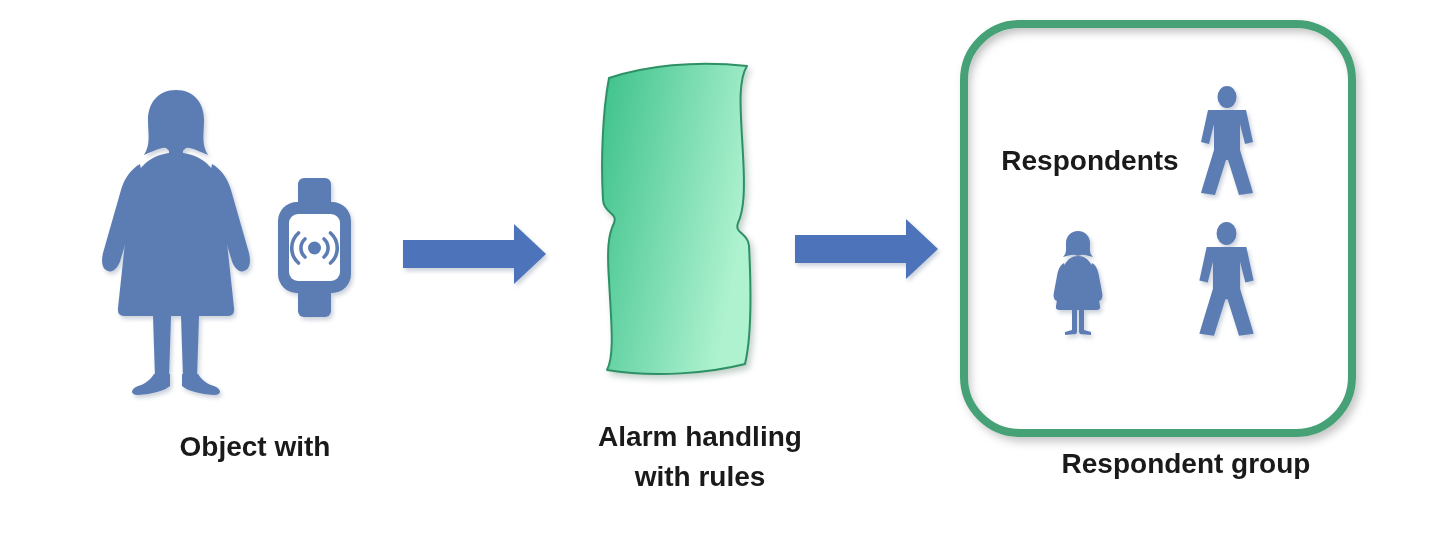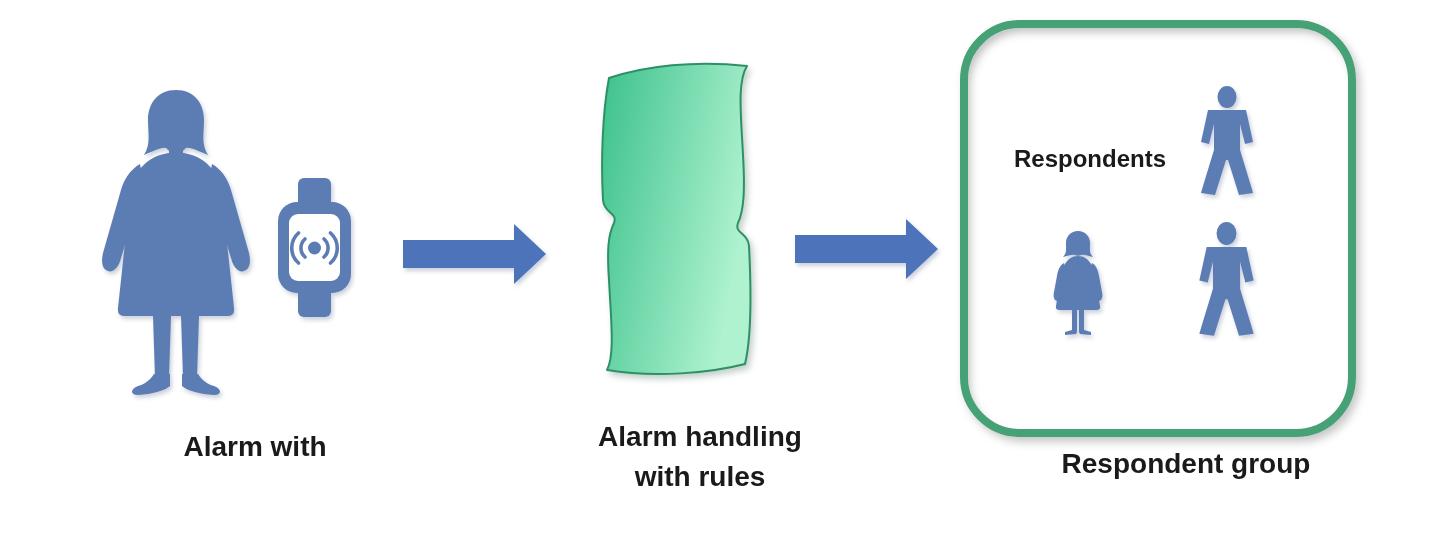--- a/index.html
+++ b/index.html
@@ -14,21 +14,21 @@
   .caption{
     color:#1a1a1a;
     font-weight:700;
     font-size:28px;
     line-height:1.42;
     text-align:center;
   }
   .inner-label{
     color:#1a1a1a;
     font-weight:700;
-    font-size:24px;
+    font-size:28px;
     text-align:center;
   }
   .icon-shadow{filter:drop-shadow(2px 3px 2px rgba(125,140,165,0.40));}
   .wave-shadow{filter:drop-shadow(3px 4px 3px rgba(120,150,135,0.45));}
   .group-box{
     box-sizing:border-box;
     border:8px solid #46a276;
     border-radius:60px;
     background:transparent;
     box-shadow:4px 5px 9px rgba(130,130,130,0.45),
@@ -120,21 +120,21 @@
   </svg>
 
   <svg class="abs icon-shadow" style="left:1192px;top:222px;" width="69" height="119" viewBox="0 0 66 114">
     <g fill="#5c7cb4">
       <ellipse cx="33" cy="11" rx="9.5" ry="11"></ellipse>
       <path d="M 14,24 L 52,24 L 59,56 L 51,58 L 46,38 L 46,64 L 57,100 L 59,107 L 45,109 L 34,74 L 32,74 L 21,109 L 7,107 L 9,100 L 20,64 L 20,38 L 15,58 L 7,56 Z"></path>
     </g>
   </svg>
 
   <div class="abs caption" style="left:105px;top:427px;width:300px;">
-    <span>Alarm with</span><br>
+    <span>Object with</span><br>
   </div>
 
   <div class="abs caption" style="left:1036px;top:444px;width:300px;">Respondent group</div>
 
   <div class="abs caption" style="left:555px;top:417px;width:290px;">
     <span>Alarm handling</span><br>
     <span>with rules</span>
   </div>
 
 </div>

